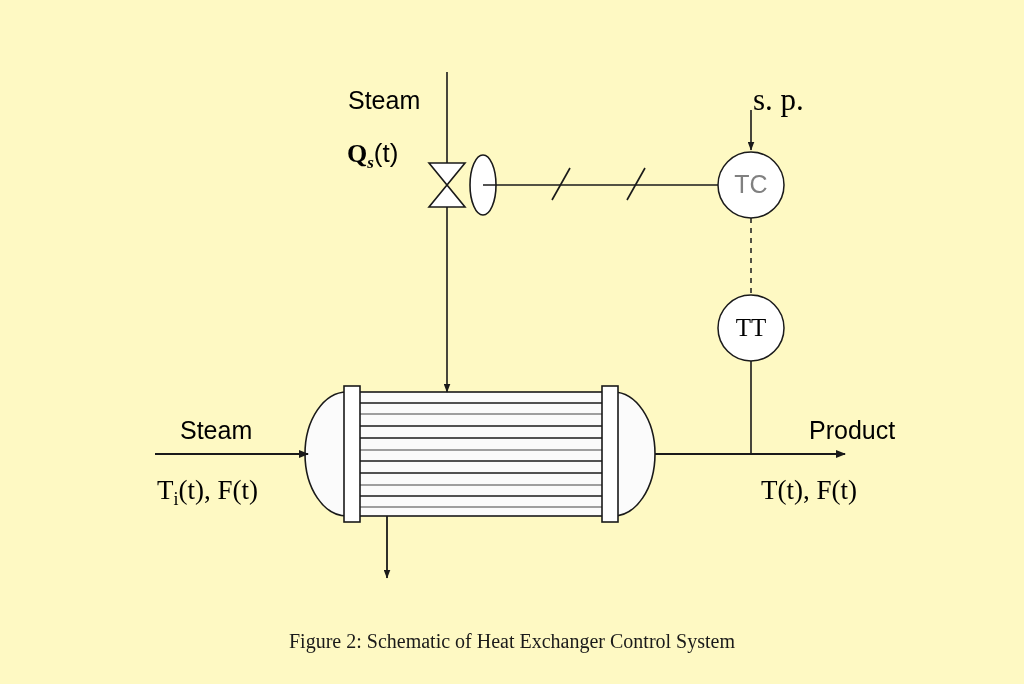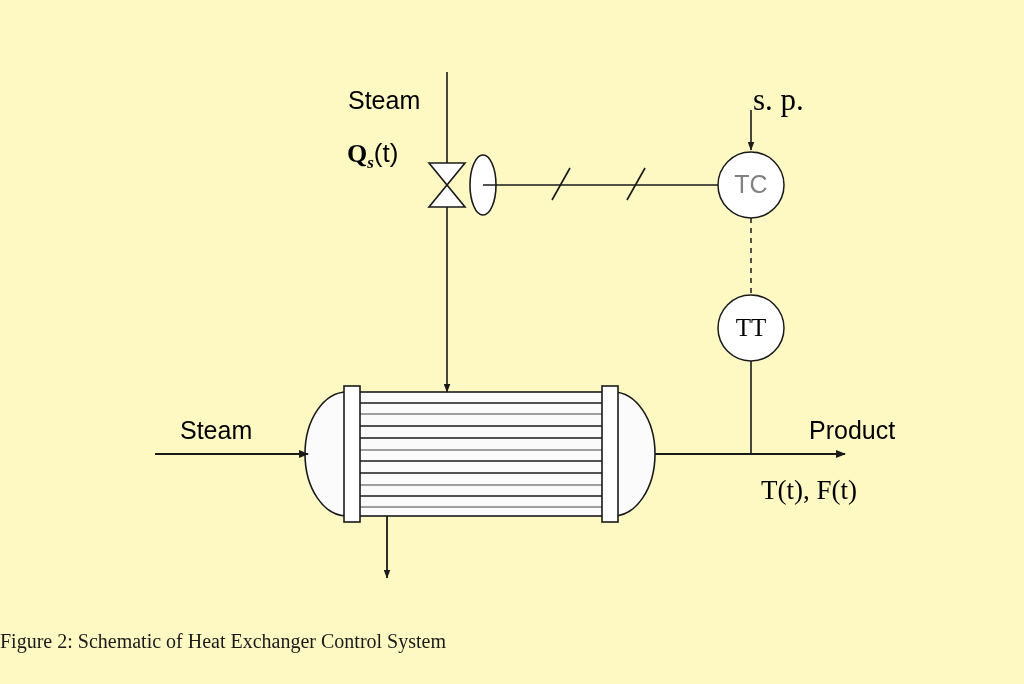--- a/index.html
+++ b/index.html
@@ -112,20 +112,21 @@
     top: 315px;
     color: #000000;
     font-family: Liberation Serif, serif;
   }
   
   #figure-caption {
     position: absolute;
     left: 0;
     top: 630px;
     width: 1024px;
+    text-align: center;
     font-family: "Liberation Serif", serif;
     font-size: 20px;
     color: #1a1a1a;
   }
 </style>
 </head>
 <body>
 
 <div id="canvas">
 
@@ -199,20 +200,21 @@
   <div class="lbl serif" id="label-steam-flow"><span>Q</span><span class="sub">s</span><span class="paren">(t)</span></div>
 
   <div class="lbl serif" id="label-setpoint">s. p.</div>
 
   <div class="bubble-text" id="label-tc">TC</div>
 
   <div class="bubble-text" id="label-tt">TT</div>
 
   <div class="lbl sans" id="label-feed">Steam</div>
 
+  <div class="lbl serif" id="label-feed-vars"><span>T</span><span class="sub">i</span><span>(t), F(t)</span></div>
 
   <div class="lbl sans" id="label-product">Product</div>
 
   <div class="lbl serif" id="label-product-vars">T(t), F(t)</div>
 
 
   <div id="figure-caption">Figure 2: Schematic of Heat Exchanger Control System</div>
 
 </div>
 

